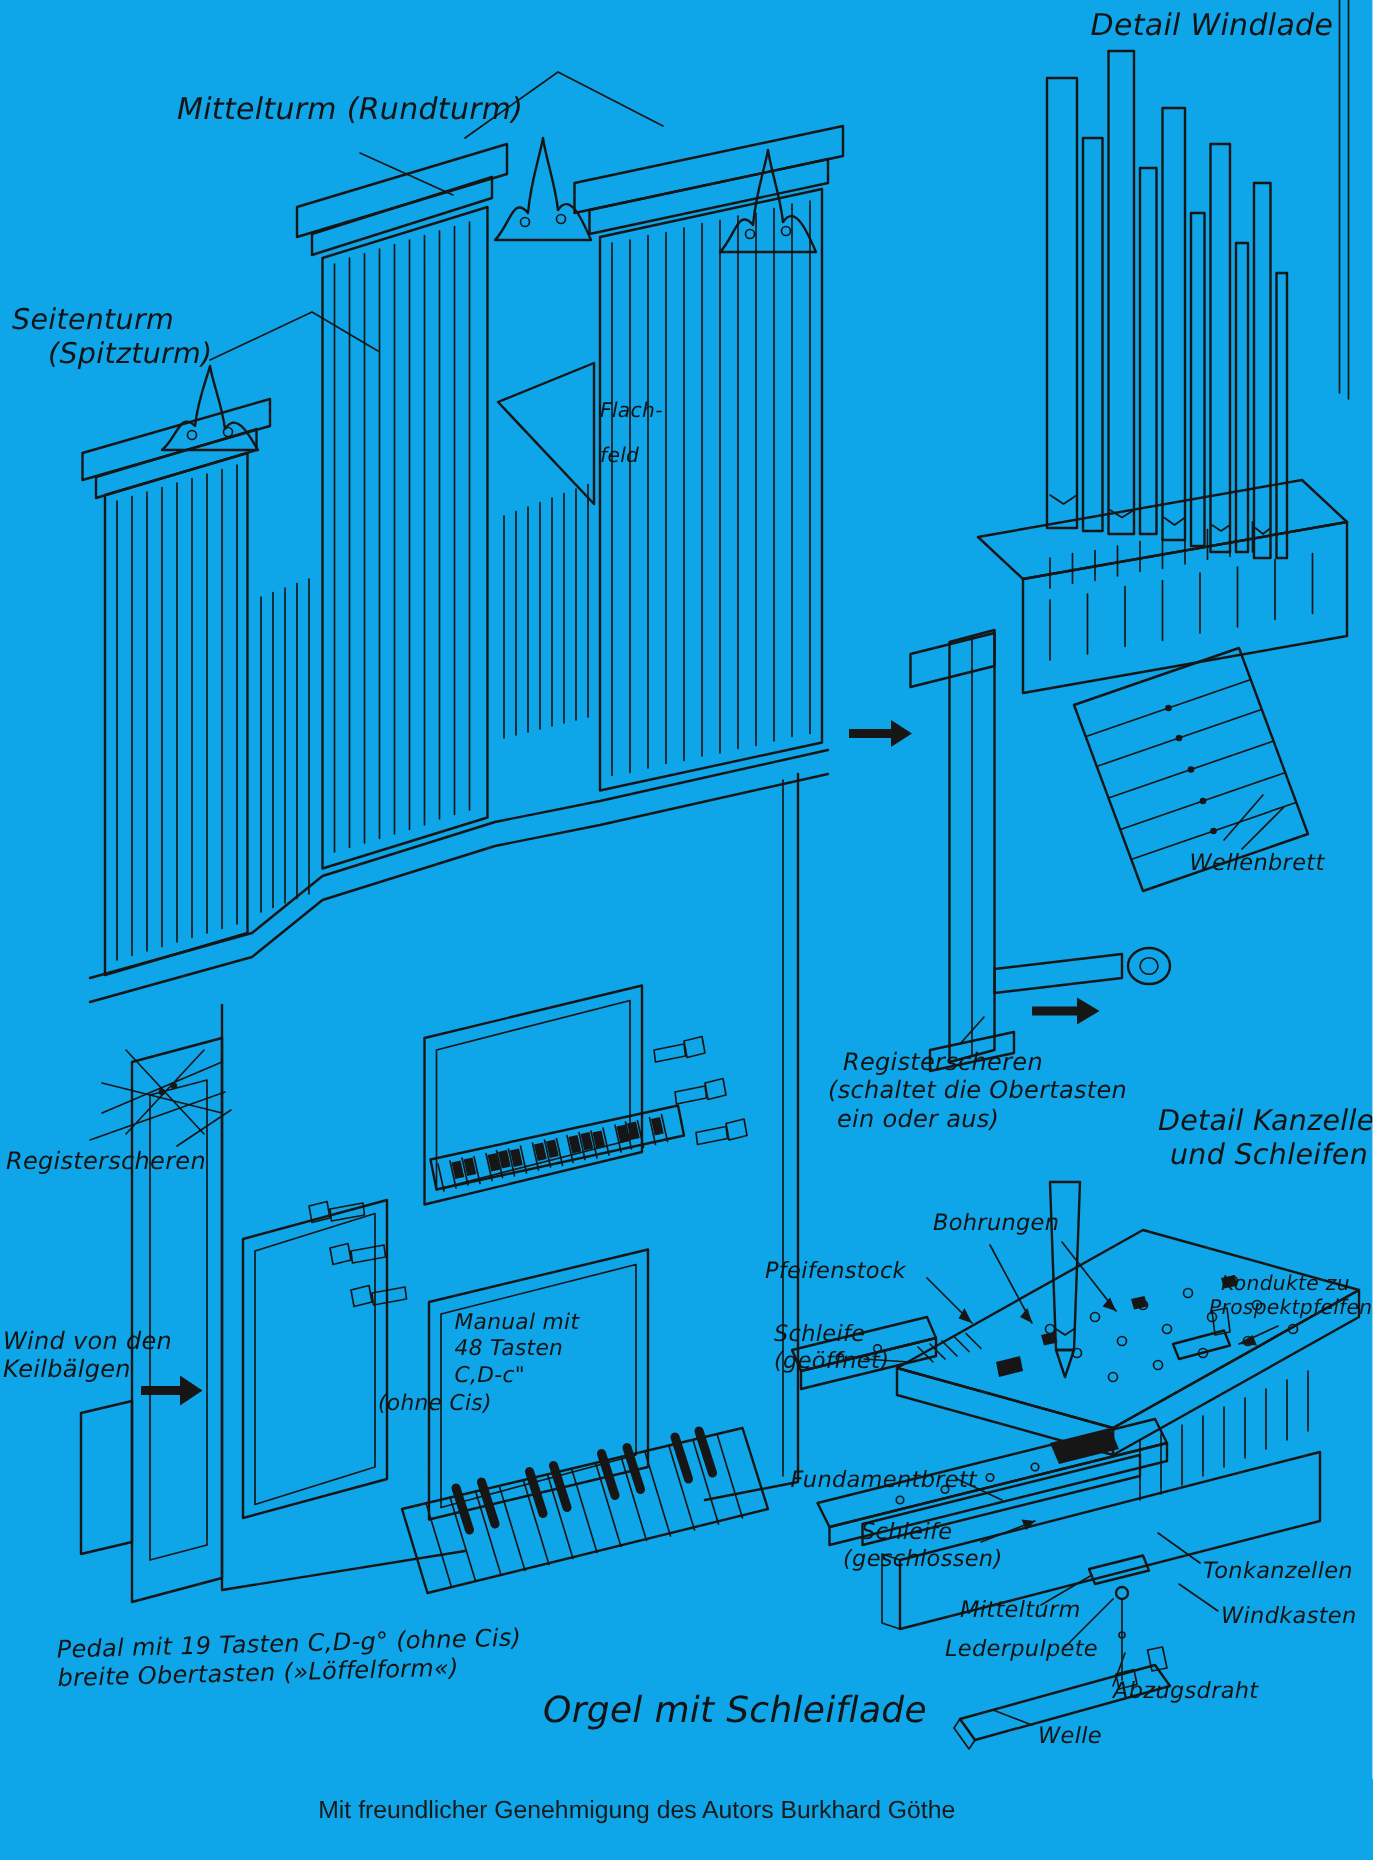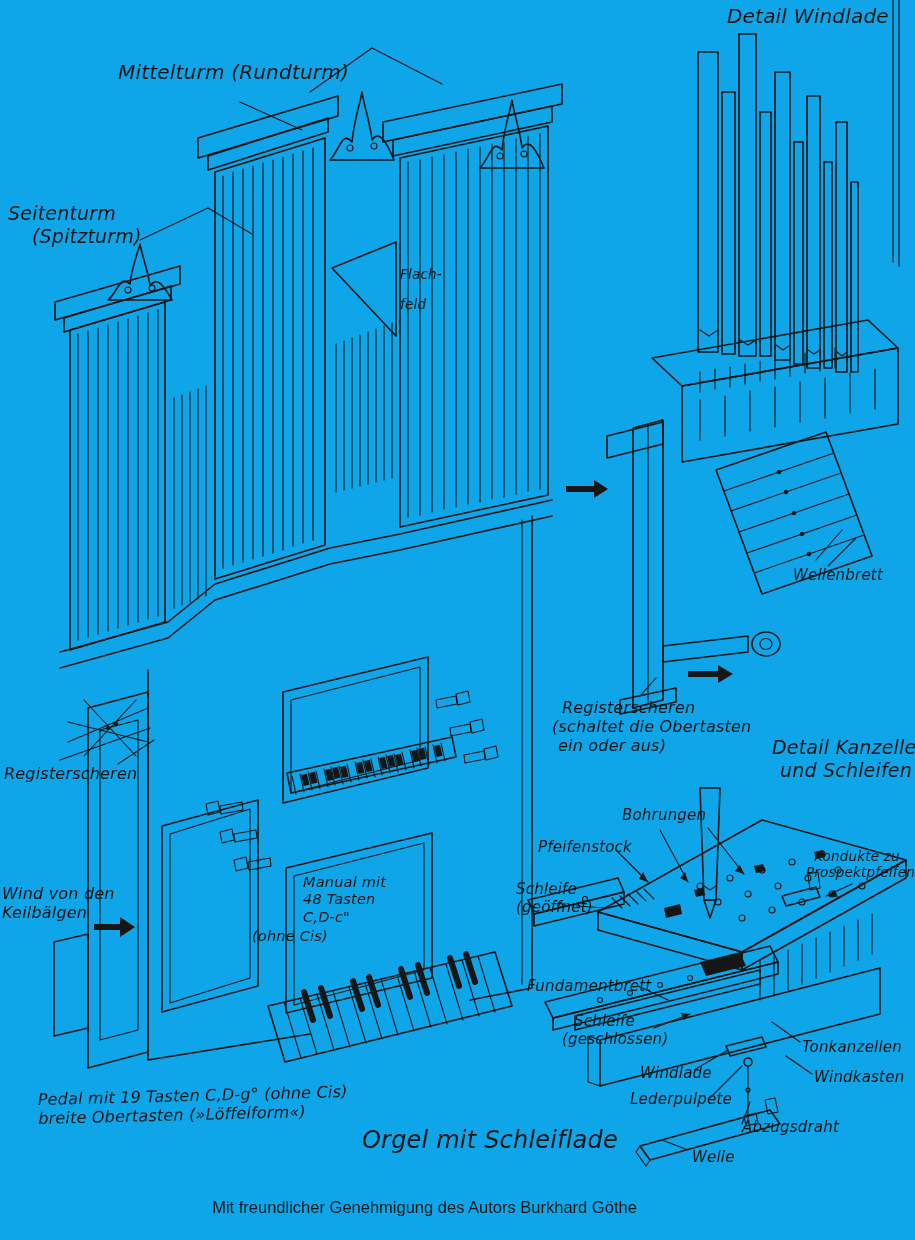--- a/index.html
+++ b/index.html
@@ -263,21 +263,21 @@
 
   <div class="lbl sz19" style="left:772px;top:736px;">
     <div>Detail Kanzelle</div>
     <div style="padding-left:8px;">und Schleifen</div>
   </div>
 
   <div class="lbl sz16" style="left:4px;top:764px;">Registerscheren</div>
 
   <div class="lbl sz15" style="left:622px;top:806px;">Bohrungen</div>
 
-  <div class="lbl sz15" style="left:538px;top:838px;text-align:right;">Pfeifenstock</div>
+  <div class="lbl sz15" style="left:510px;top:838px;text-align:right;">Pfeifenstock</div>
 
   <div class="lbl sz15" style="left:516px;top:880px;">
     <div>Schleife</div>
     <div>(geöffnet)</div>
   </div>
 
   <div class="lbl sz13" style="left:806px;top:848px;">
     <div style="padding-left:8px;">Kondukte zu</div>
     <div>Prospektpfeifen</div>
   </div>
@@ -298,21 +298,21 @@
 
   <div class="lbl sz15" style="left:562px;top:1012px;">
     <div style="padding-left:12px;">Schleife</div>
     <div>(geschlossen)</div>
   </div>
 
   <div class="lbl sz15" style="left:802px;top:1038px;">Tonkanzellen</div>
 
   <div class="lbl sz15" style="left:814px;top:1068px;">Windkasten</div>
 
-  <div class="lbl sz15" style="left:640px;top:1064px;">Windlade</div>
+  <div class="lbl sz15" style="left:640px;top:1064px;">Mittelturm</div>
 
   <div class="lbl sz15" style="left:630px;top:1090px;">Lederpulpete</div>
 
   <div class="lbl sz15" style="left:742px;top:1118px;">Abzugsdraht</div>
 
   <div class="lbl sz15" style="left:692px;top:1148px;">Welle</div>
 
   <div class="lbl sz16" style="left:38px;top:1086px;transform:rotate(-1.5deg);">
     <div>Pedal mit 19 Tasten C,D-g° (ohne Cis)</div>
     <div>breite Obertasten (»Löffelform«)</div>

